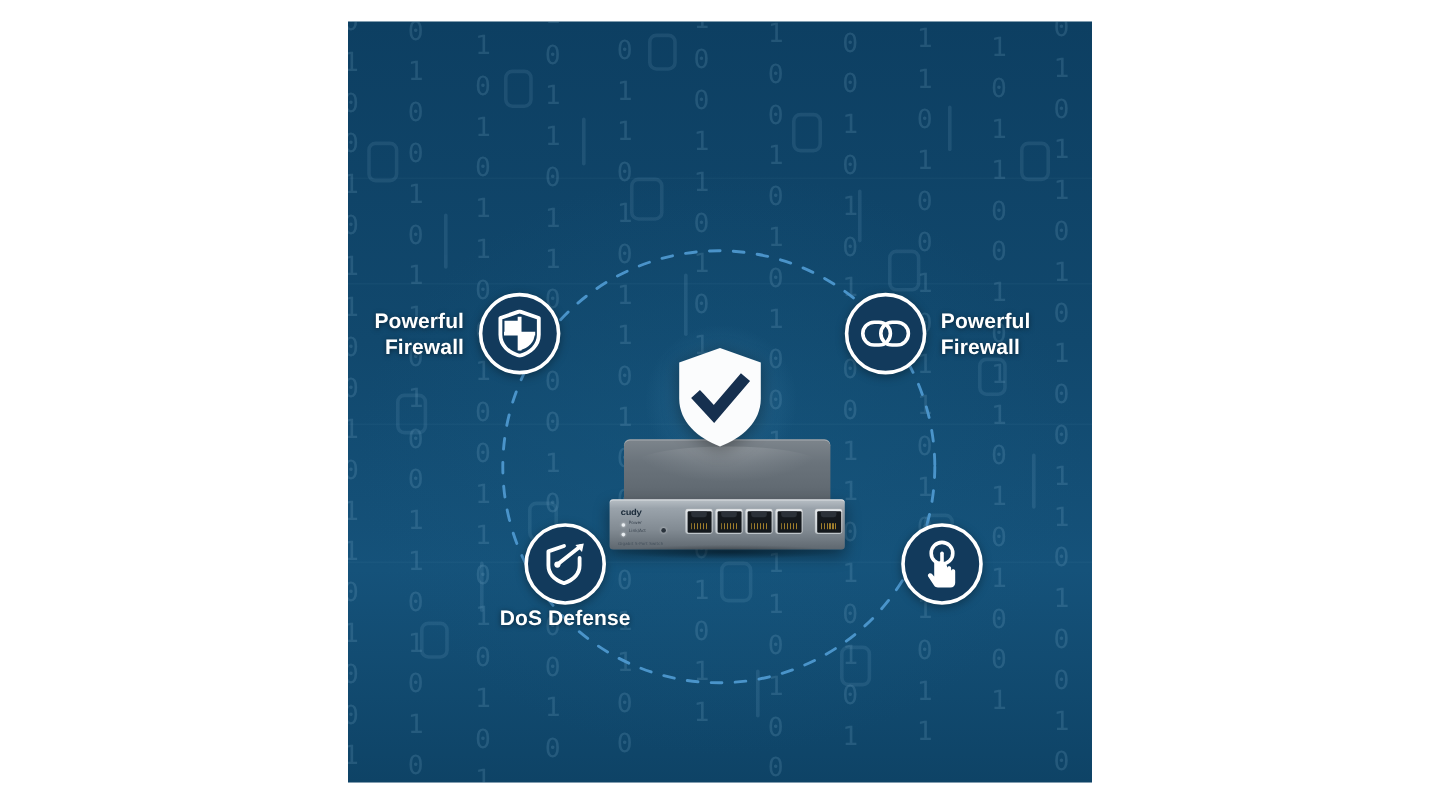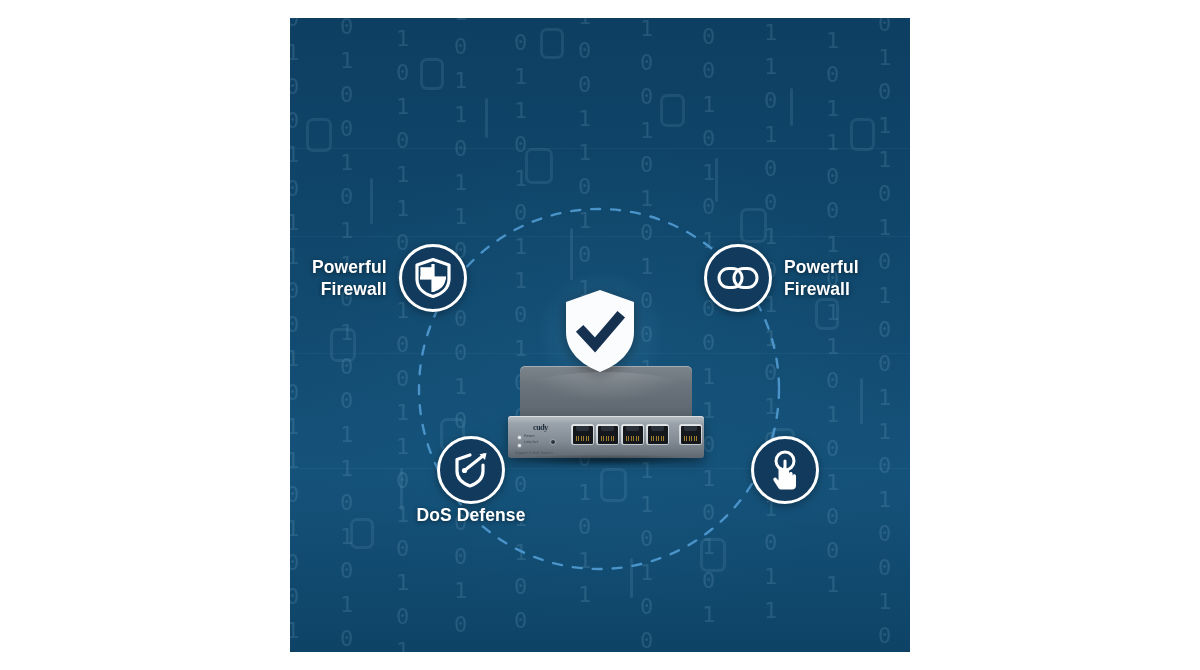--- a/index.html
+++ b/index.html
@@ -202,27 +202,26 @@
     position: absolute;
     left: 0; top: 50px;
     width: 196px; height: 42px;
     background: linear-gradient(180deg,#b9c0c6 0%, #9aa3ab 18%, #828b93 60%, #5e676f 100%);
     border-radius: 3px;
     box-shadow: 0 5px 12px rgba(0,0,0,0.38), inset 0 1px 0 rgba(255,255,255,0.5);
   }
   .dev-brand {
     position: absolute;
     left: 9px; top: 7px;
-    font-family: Liberation Serif, serif;
+    font-family: Liberation Mono, monospace;
     font-size: 8px;
     font-weight: 700;
     color: #1b2b3a;
     letter-spacing: -0.4px;
     transform: scaleY(0.9);
-    margin-left: 16px;
   }
   .dev-leds {
     position: absolute;
     left: 9px; top: 18px;
     font-size: 3.6px;
     line-height: 6px;
     color: #3a4550;
     font-family: "DejaVu Sans", sans-serif;
     white-space: pre-line;
   }

